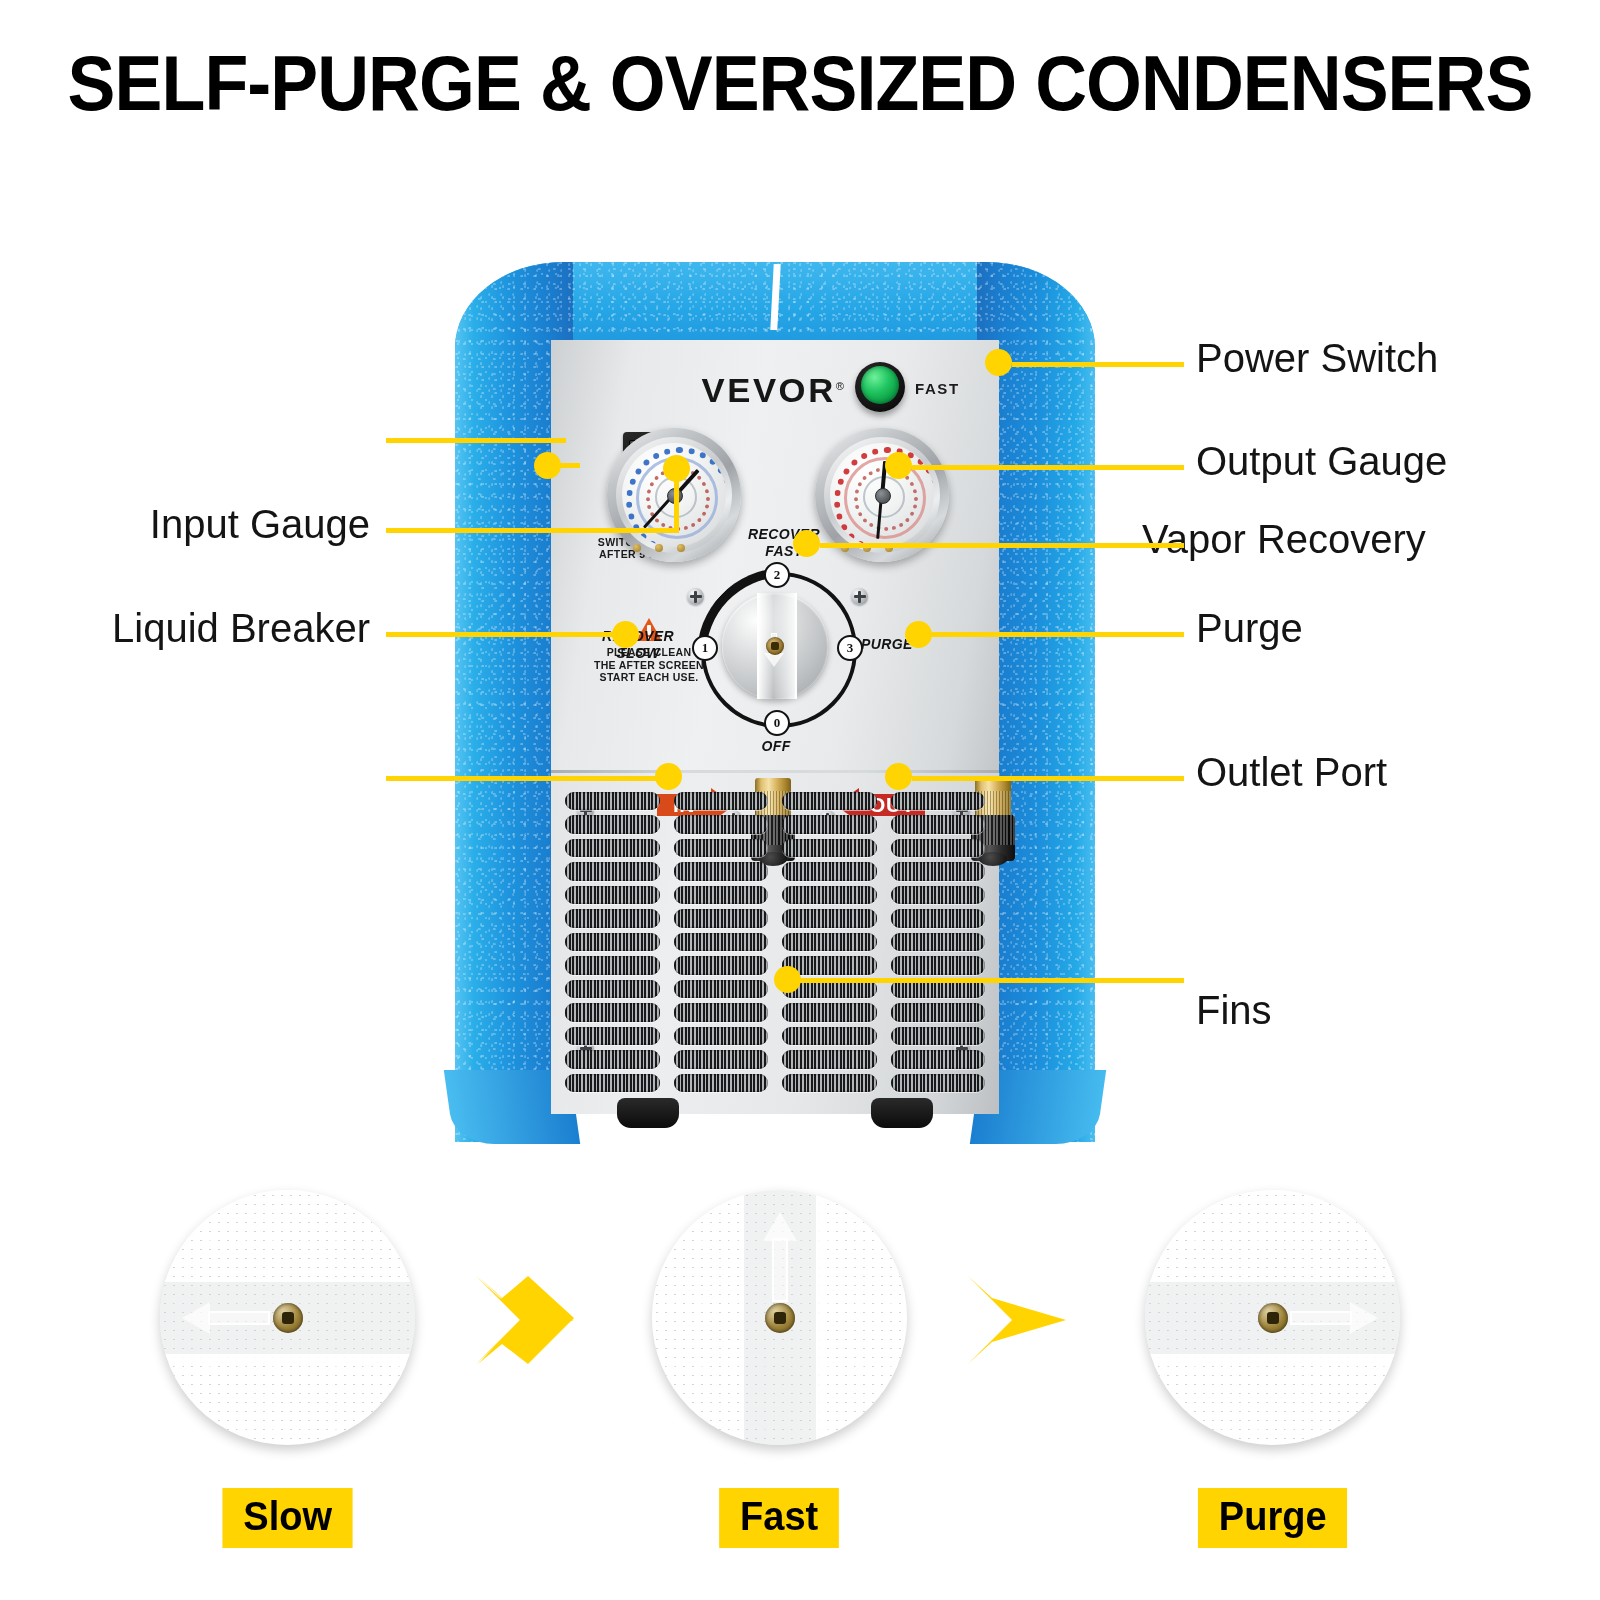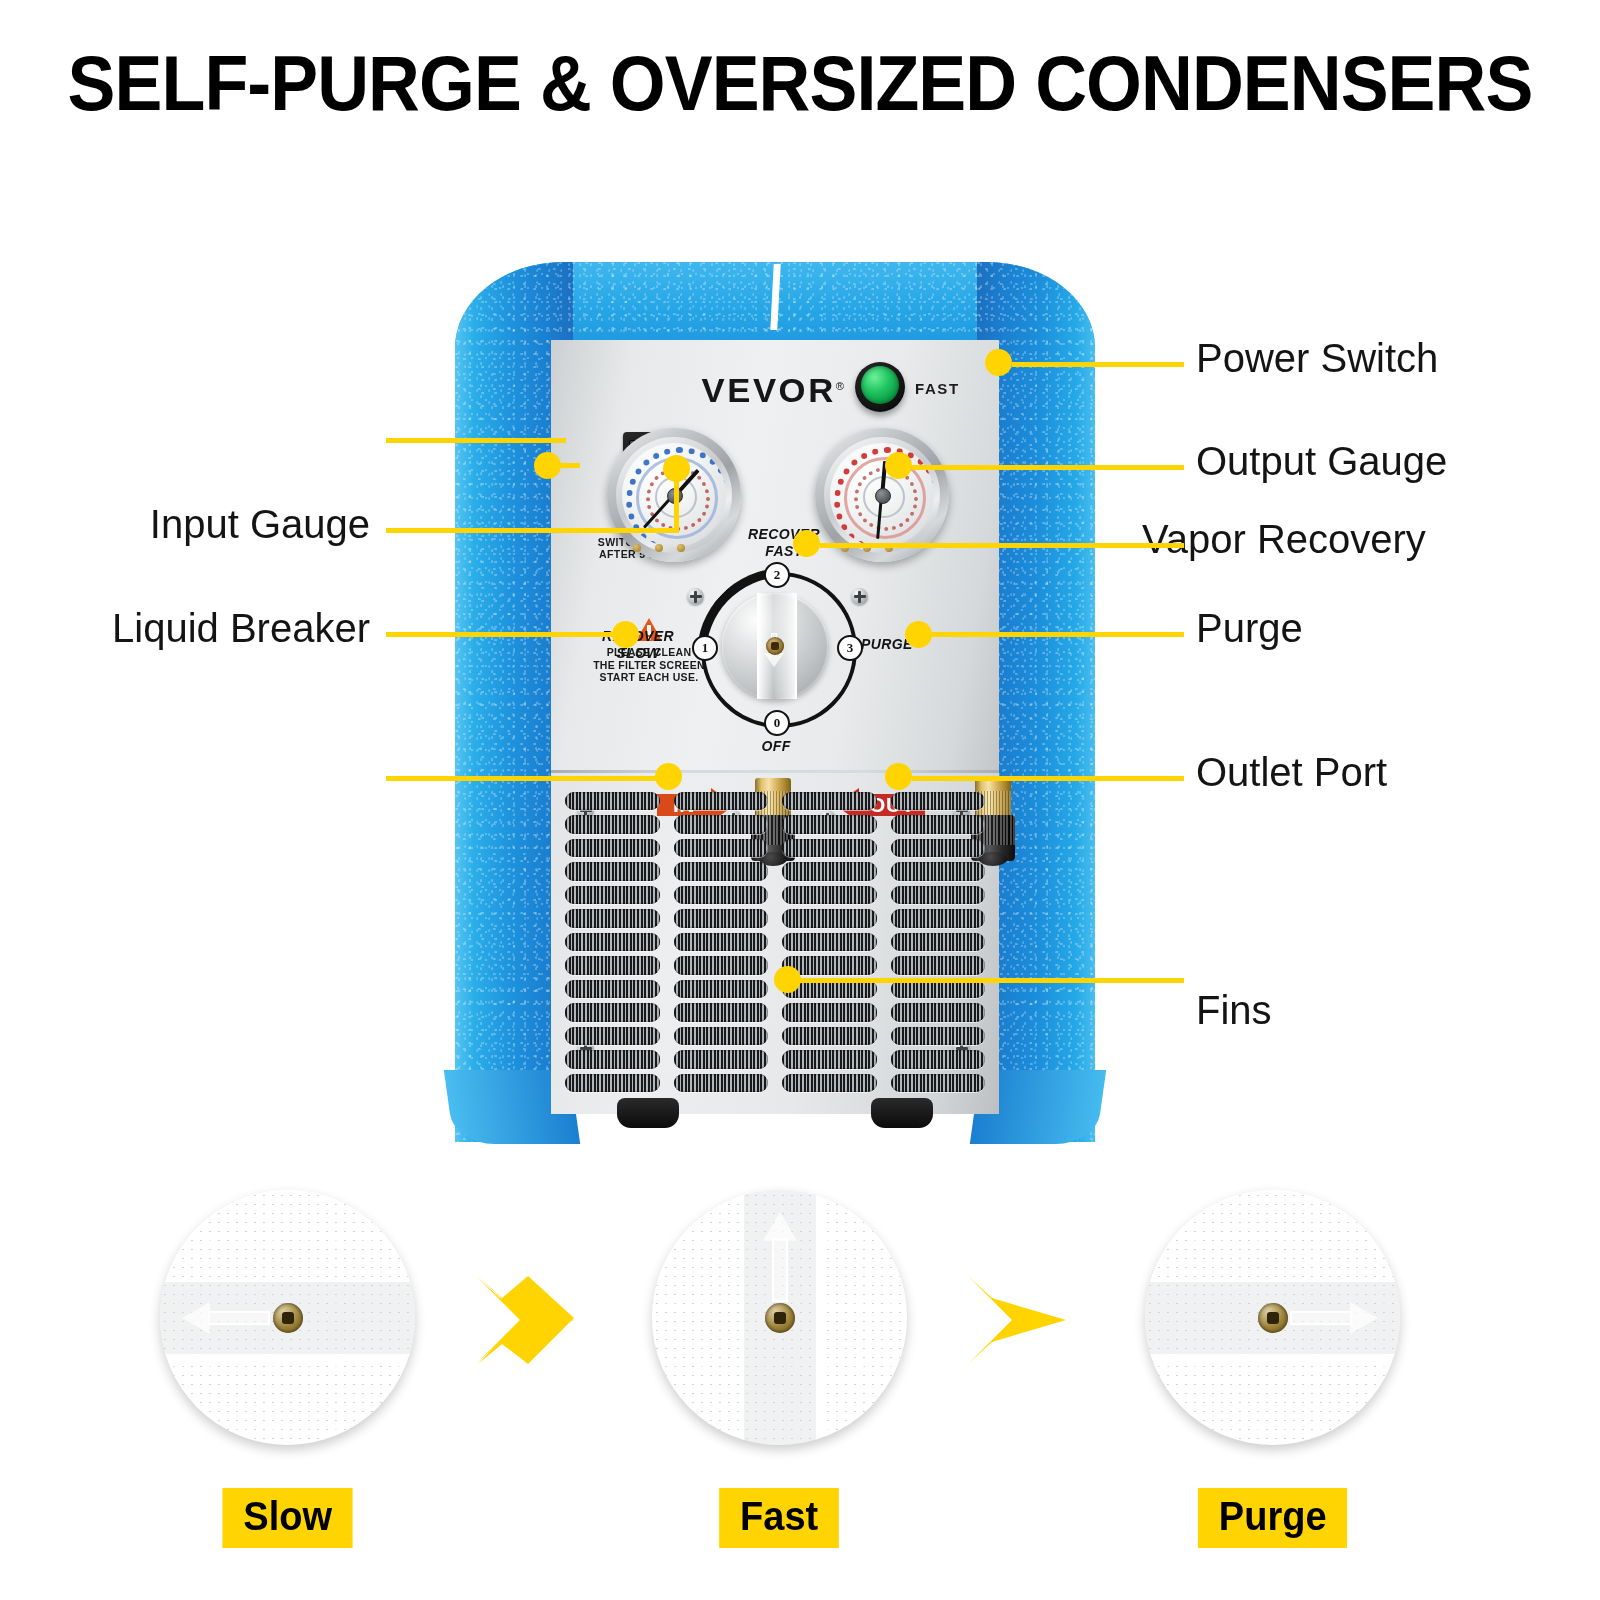--- a/index.html
+++ b/index.html
@@ -474,21 +474,21 @@
       <div class="warn1-text">
         <span>SWITCH ON AGAIN</span><br><span>AFTER 5 MINUTES</span>
       </div>
 
       <div class="warn-tri" id="warn2">
         <div class="tri"></div>
           <div class="bang"></div>
           <div class="dot"></div>
       </div>
       <div class="warn2-text">
-        <span>PLEASE CLEAN</span><br><span>THE FILTER SCREEN</span><br><span>START EACH USE.</span>
+        <span>PLEASE CLEAN</span><br><span>THE AFTER SCREEN</span><br><span>START EACH USE.</span>
       </div>
 
       <div class="gauge gauge-blue" id="gauge-in">
         <div class="rim"></div>
         <div class="glass">
           <div class="ring ring1"></div>
             <div class="ring ring2"></div>
           <div class="ring ring3"></div>
             <div class="ring ring4"></div>
           <div class="needle" style="transform:rotate(42deg)"></div>

